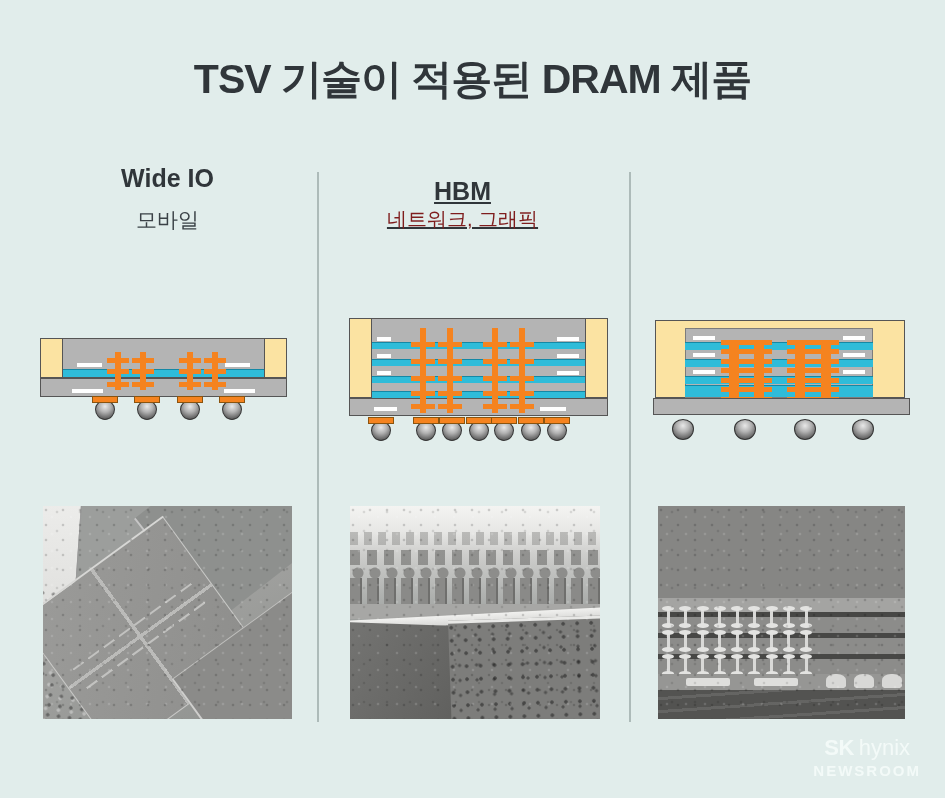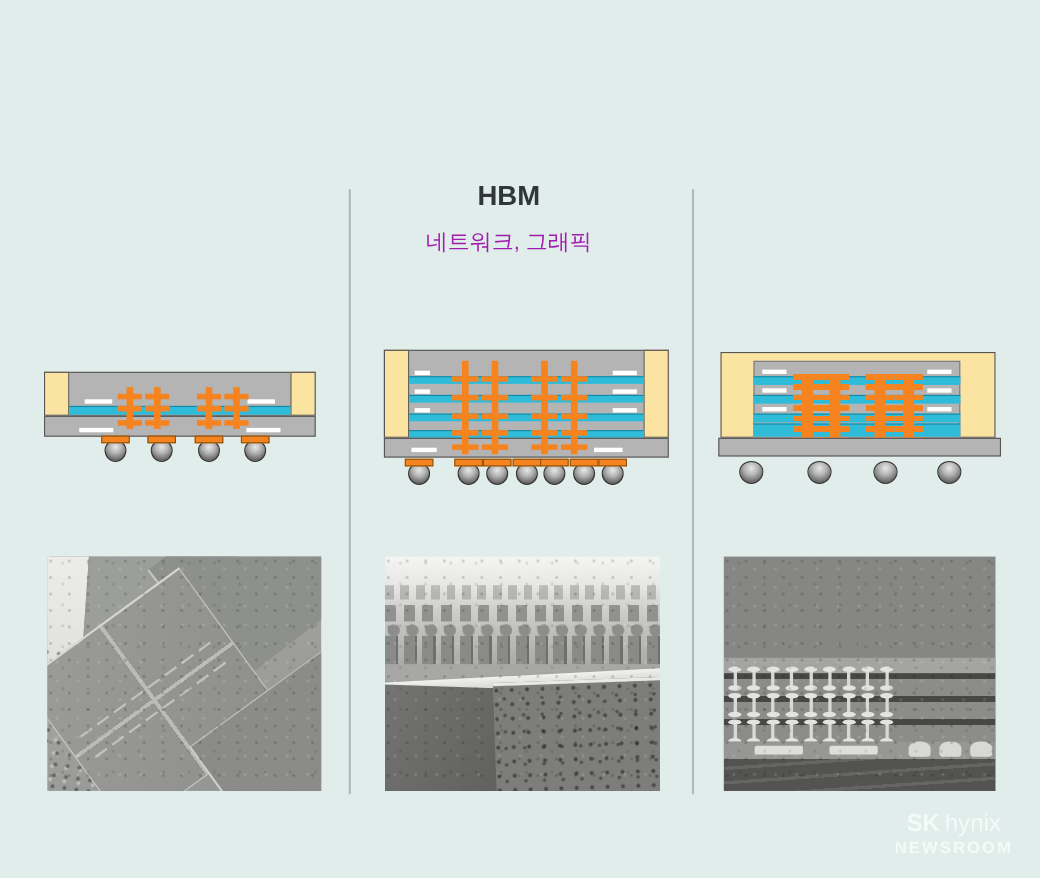--- a/index.html
+++ b/index.html
@@ -10,26 +10,26 @@
   *{margin:0;padding:0;box-sizing:border-box;}
   html,body{width:945px;height:798px;}
   body{font-family:"Liberation Sans","DejaVu Sans",sans-serif;background:var(--bg);}
   #canvas{position:relative;width:945px;height:798px;background:var(--bg);overflow:hidden;}
 
   
   #title{position:absolute;top:52px;left:0;width:100%;text-align:center;
     font-size:41px;font-weight:800;letter-spacing:-1px;color:var(--ink);}
   .col-header{position:absolute;text-align:center;color:var(--ink);}
   #h1{left:20px;top:163px;width:295px;}
-  #h2{left:318px;top:163px;width:289px;}
+  #h2{left:318px;top:176px;width:289px;text-decoration:underline;}
   #h3{left:633px;top:163px;width:302px;}
   .col-title{font-size:25px;font-weight:700;line-height:30px;}
   .col-sub{font-size:21px;font-weight:400;color:#3b4247;margin-top:13px;}
   .col-sub.bold{font-weight:700;color:var(--ink);margin-top:2px;font-size:21px;}
-  .col-sub2{font-size:20px;font-weight:400;color:#a21caf;margin-top:13px;}
+  .col-sub2{font-size:20px;font-weight:400;color:#7f1d1d;}
 
   .vline{position:absolute;top:172px;height:550px;width:2px;background:var(--divider);opacity:.6;}
   #vline1{left:317px;} #vline2{left:629px;}
 
   
   .diagram{position:absolute;}
   .pkg,.substrate{position:absolute;background:var(--pkg-gray);border:1px solid var(--outline);}
   .cream{position:absolute;background:var(--cream);border:1px solid var(--outline);}
   .layers{position:absolute;}
   .die-strip{position:absolute;left:0;right:0;background:var(--cyan);border-top:1px solid #1488a5;}
@@ -186,24 +186,29 @@
   #footer .brand{font-size:22px;line-height:24px;}
   #footer .brand .bold{font-weight:800;letter-spacing:-.5px;}
   #footer .brand .light{font-weight:400;margin-left:5px;}
   #footer .newsroom{font-size:15px;font-weight:700;letter-spacing:2px;margin-top:2px;}
 </style>
 </head>
 <body>
 
 <div id="canvas">
 
+  <h1 id="title">TSV 기술이 적용된 DRAM 제품</h1>
 
   <div class="vline" id="vline1"></div>
   <div class="vline" id="vline2"></div>
 
+  <header class="col-header" id="h1">
+    <div class="col-title">Wide IO</div>
+    <div class="col-sub">모바일</div>
+  </header>
 
   <header class="col-header" id="h2">
     <div class="col-title">HBM</div>
     <div class="col-sub2">네트워크, 그래픽</div>
   </header>
 
   <header class="col-header" id="h3">
   </header>
 
   <div class="diagram" id="dg-wide">

